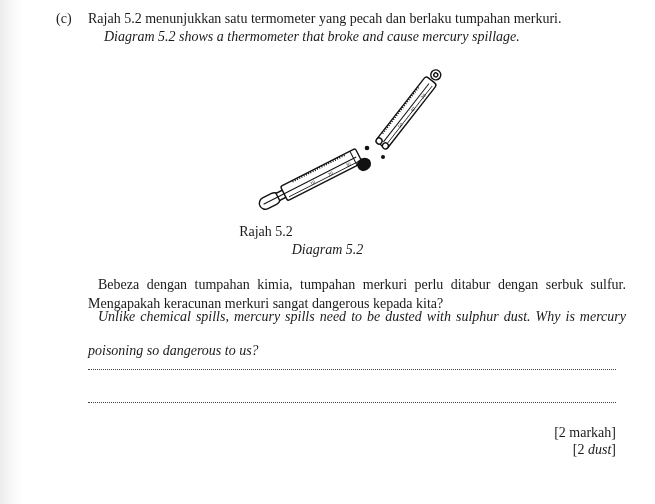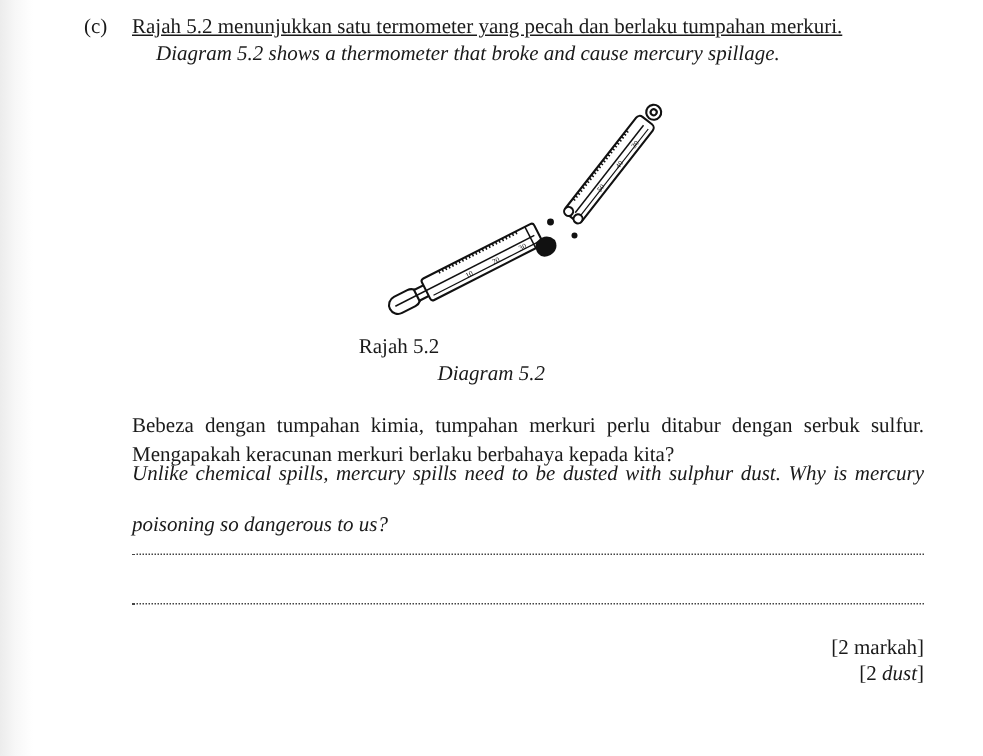--- a/index.html
+++ b/index.html
@@ -6,27 +6,27 @@
     body {
       width:655px; height:504px; overflow:hidden; position:relative;
       background: linear-gradient(to right, #ececec 0px, #f7f7f7 10px, #ffffff 22px, #ffffff 100%);
       font-family: "Liberation Serif", "DejaVu Serif", serif;
       color:#1a1a1a;
     }
     .abs { position:absolute; }
     .t { font-size:14px; line-height:18px; white-space:nowrap; }
     .it { font-style:italic; }
     .qnum { left:56px; top:10px; }
-    .q1 { left:88px; top:10px;text-decoration:underline; }
+    .q1 { left:88px; top:10px; }
     .q2 { left:88px; top:28px;margin-left:16px; }
     .fig { left:250px; top:68px; width:200px; height:150px; }
     .cap1 { left:0; width:532px; top:223px; text-align:center; }
     .cap2 { left:0; width:655px; top:241px; text-align:center; }
     .para { left:88px; width:528px; }
-    .justify { text-align:justify; text-align-last:justify; }
+    .justify { text-align:justify; text-align-last:justify;margin-left:10px; }
     .p1 { top:276px; }
     .p2 { top:295px; }
     .p3 { top:308px; }
     .p4 { top:342px; }
     .line { left:88px; width:528px; height:0; border-bottom:1.5px dotted #444; }
     .l1 { top:369px; }
     .l2 { top:402px; }
     .marks1 { right:39px; top:424px; text-align:left; }
     .marks2 { right:39px; top:441px; text-align:right; }
   </style>
@@ -70,21 +70,21 @@
     <path d="M108 93 q6 -6 12 -1 q3 6 -3 10 q-6 3 -9 -2 q-2 -4 0 -7 z" fill="#111"></path>
     <circle cx="117" cy="80" r="2.3" fill="#111"></circle>
     <circle cx="133" cy="89" r="2" fill="#111"></circle>
   </svg>
 </div>
 
 <div class="abs t cap1">Rajah 5.2</div>
 <div class="abs t cap2 it">Diagram 5.2</div>
 
 <div class="abs t para justify p1">Bebeza dengan tumpahan kimia, tumpahan merkuri perlu ditabur dengan serbuk sulfur.</div>
-<div class="abs t para p2">Mengapakah keracunan merkuri berlaku berbahaya kepada kita?</div>
+<div class="abs t para p2">Mengapakah keracunan merkuri sangat dangerous kepada kita?</div>
 <div class="abs t para it justify p3">Unlike chemical spills, mercury spills need to be dusted with sulphur dust. Why is mercury</div>
 <div class="abs t para it p4">poisoning so dangerous to us?</div>
 
 <div class="abs line l1"></div>
 <div class="abs line l2"></div>
 
 <div class="abs t marks1">[2 markah]</div>
 <div class="abs t marks2"><span>[2 </span><span class="it">dust</span><span>]</span></div>
 
 </body></html>

